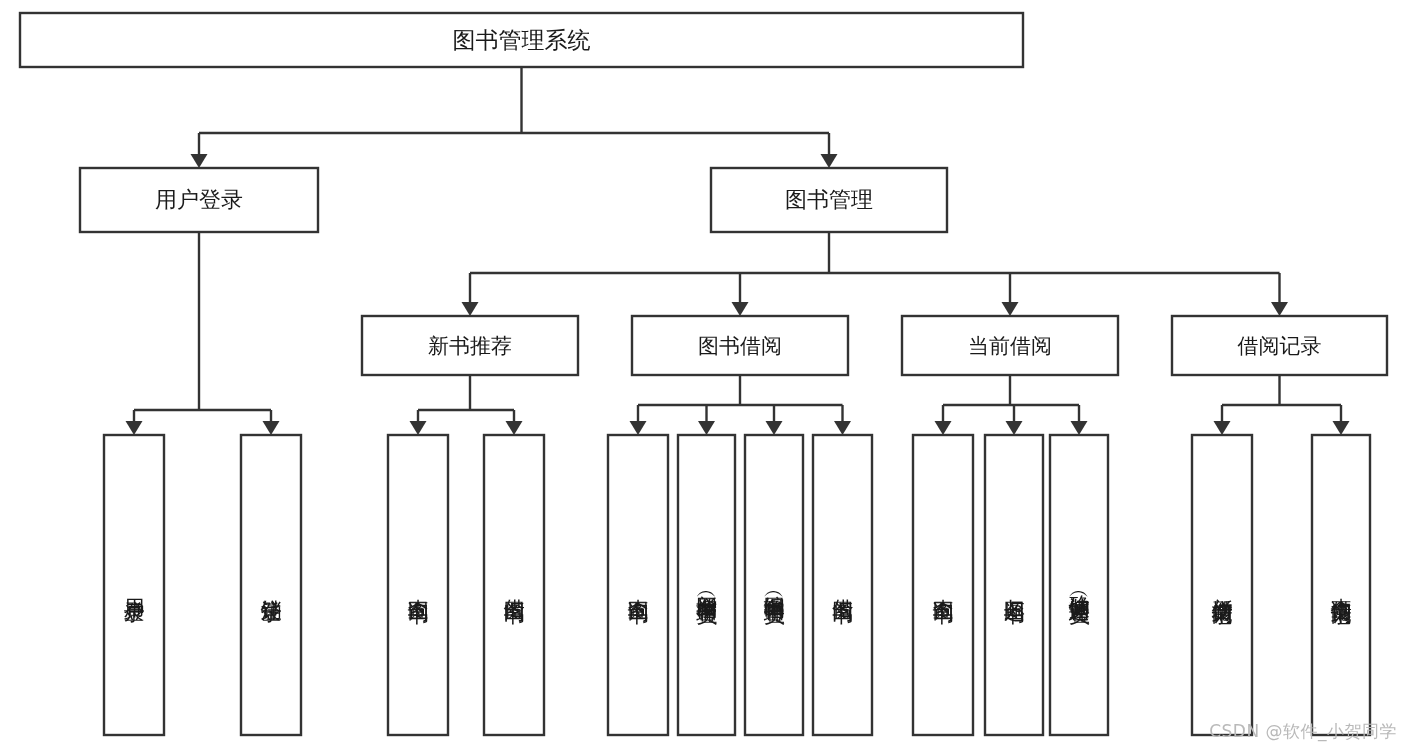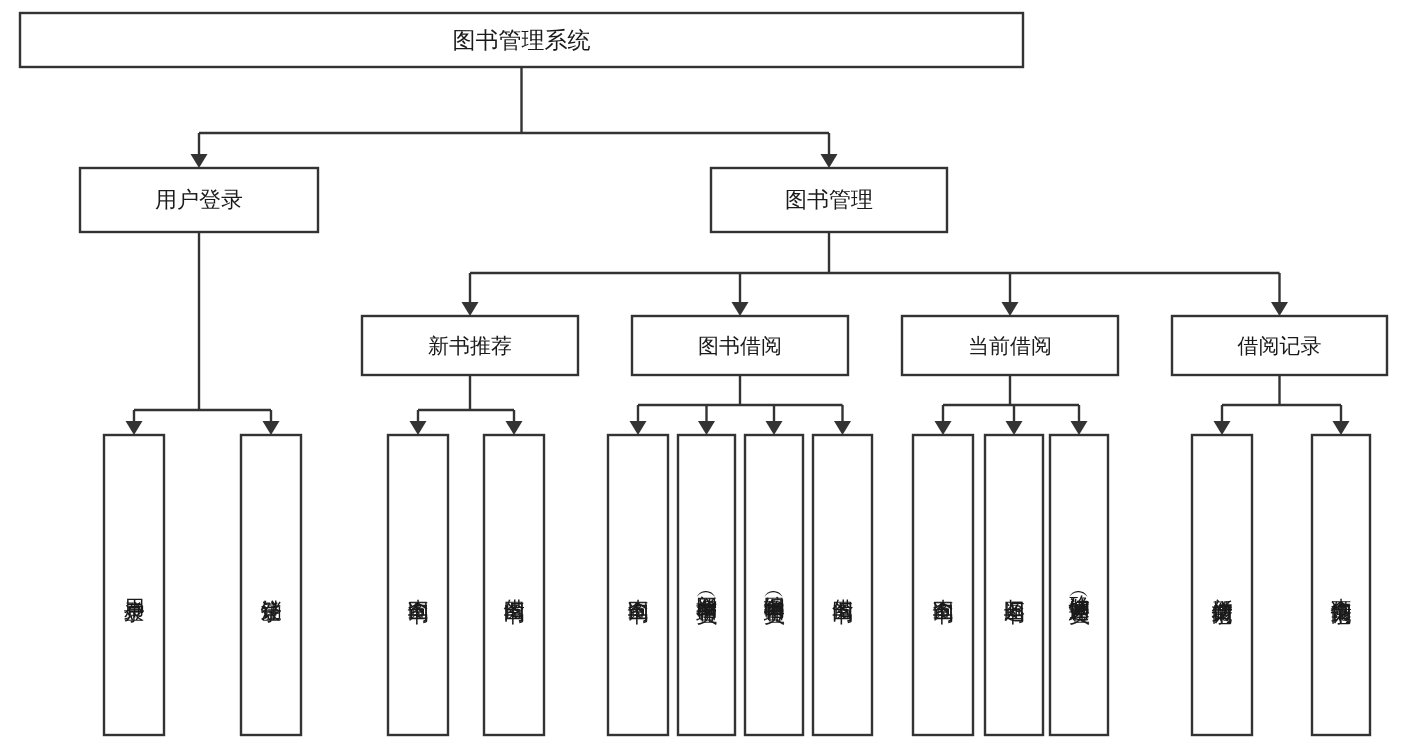--- a/index.html
+++ b/index.html
@@ -241,13 +241,14 @@
       <div class="leaf-label-wrap" style="left: 1050px; top: 435px; width: 58px; height: 300px;">
         <span class="leaf-label">确认归还（管理员）</span>
       </div>
       <div class="leaf-label-wrap" style="left: 1192px; top: 435px; width: 60px; height: 300px;">
         <span class="leaf-label">新增借阅记录</span>
       </div>
       <div class="leaf-label-wrap" style="left: 1312px; top: 435px; width: 58px; height: 300px;">
         <span class="leaf-label">查询借阅记录</span>
       </div>
     </div>
+  <div id="watermark">CSDN @软件_小贺同学</div>
 </div>
 
 </body></html>

